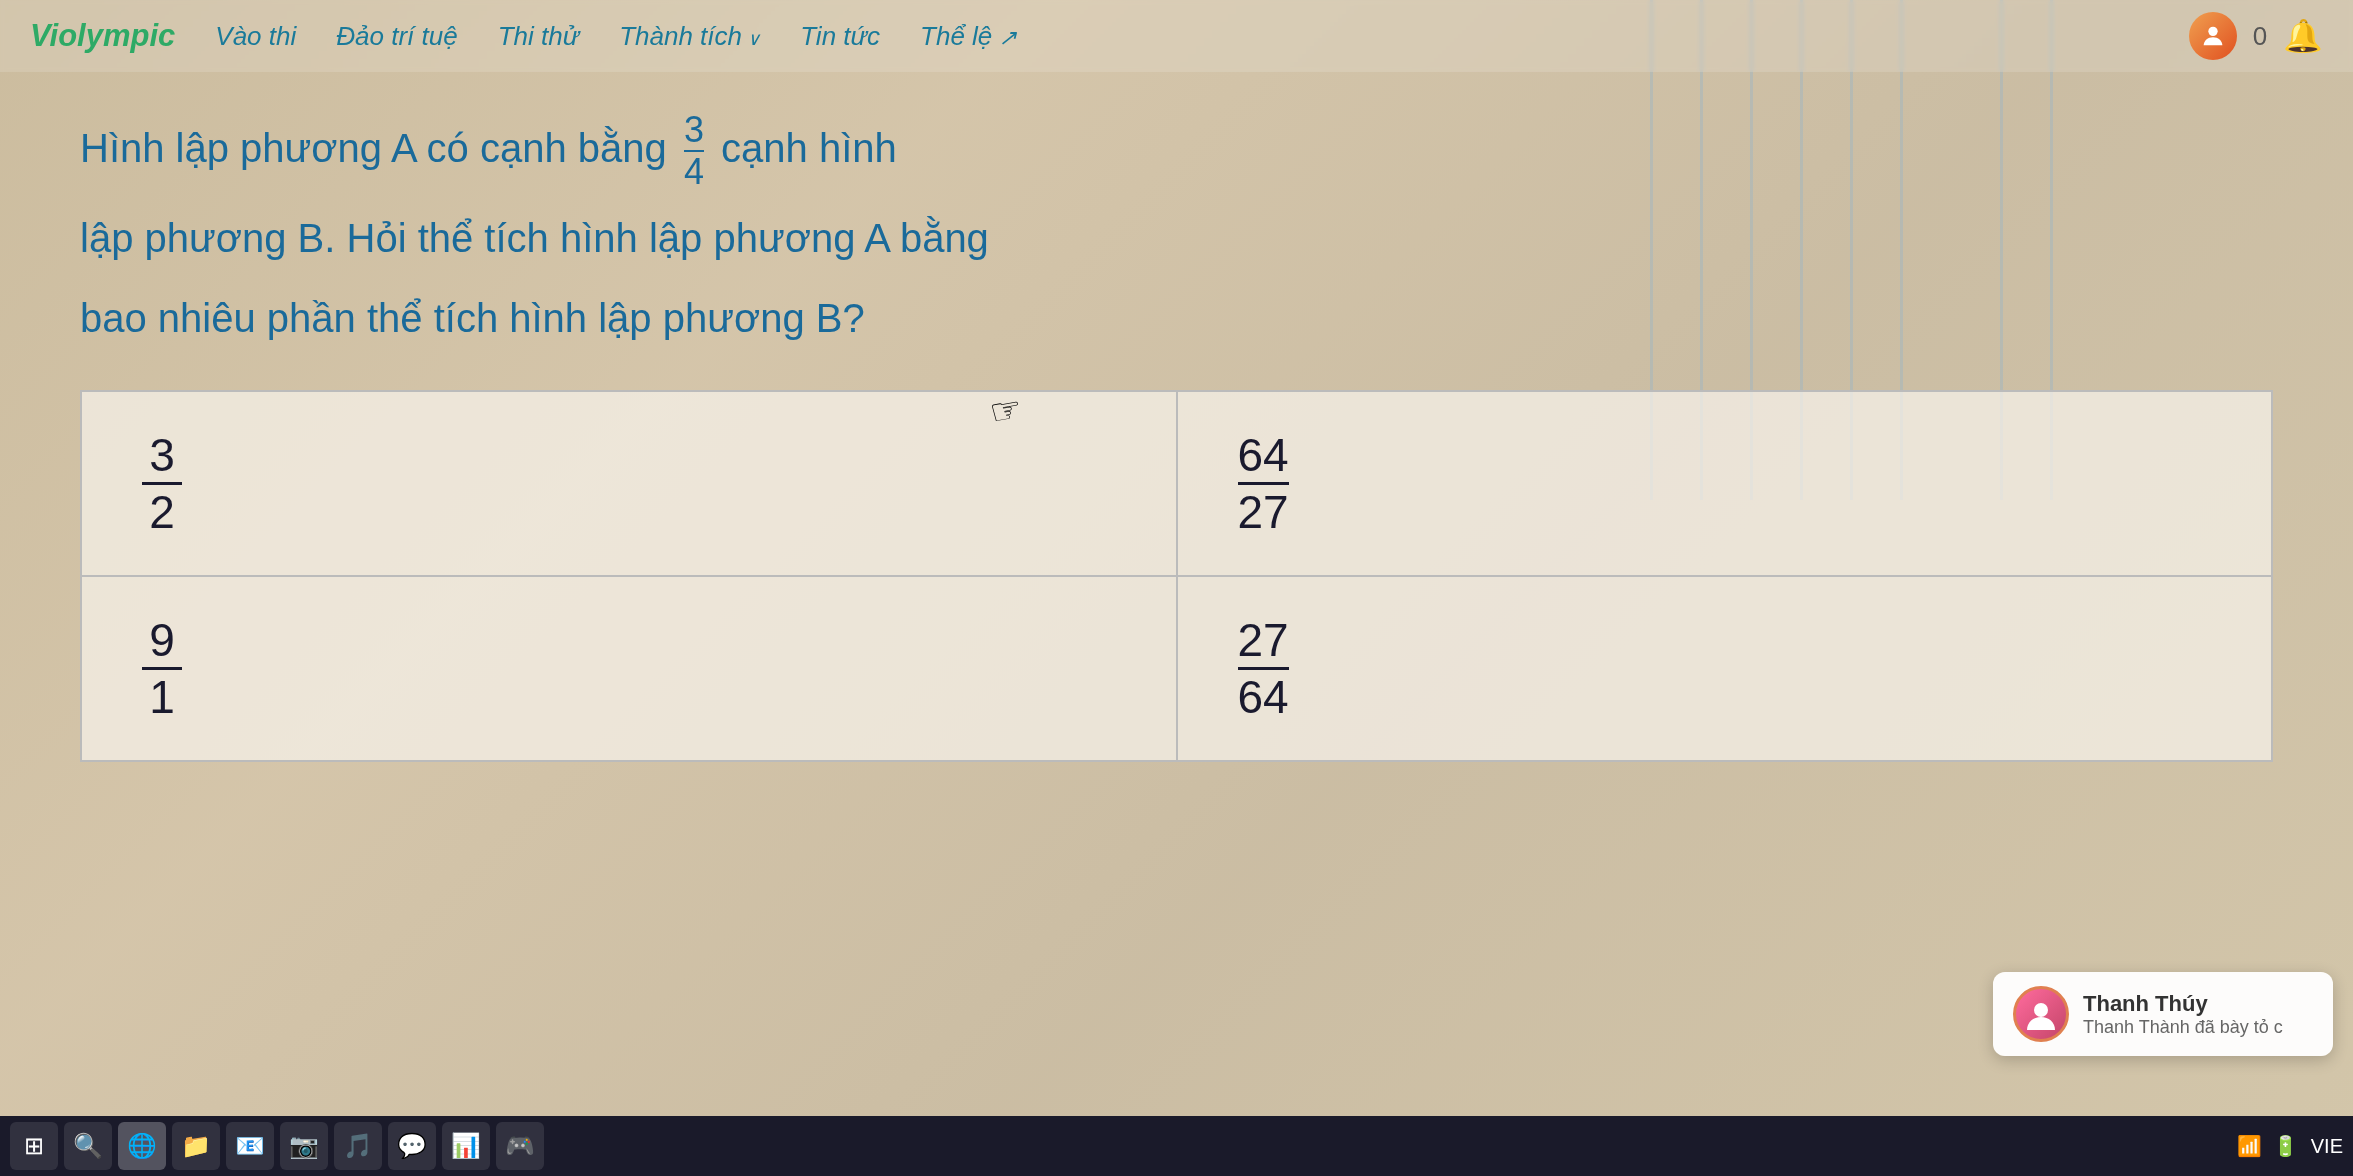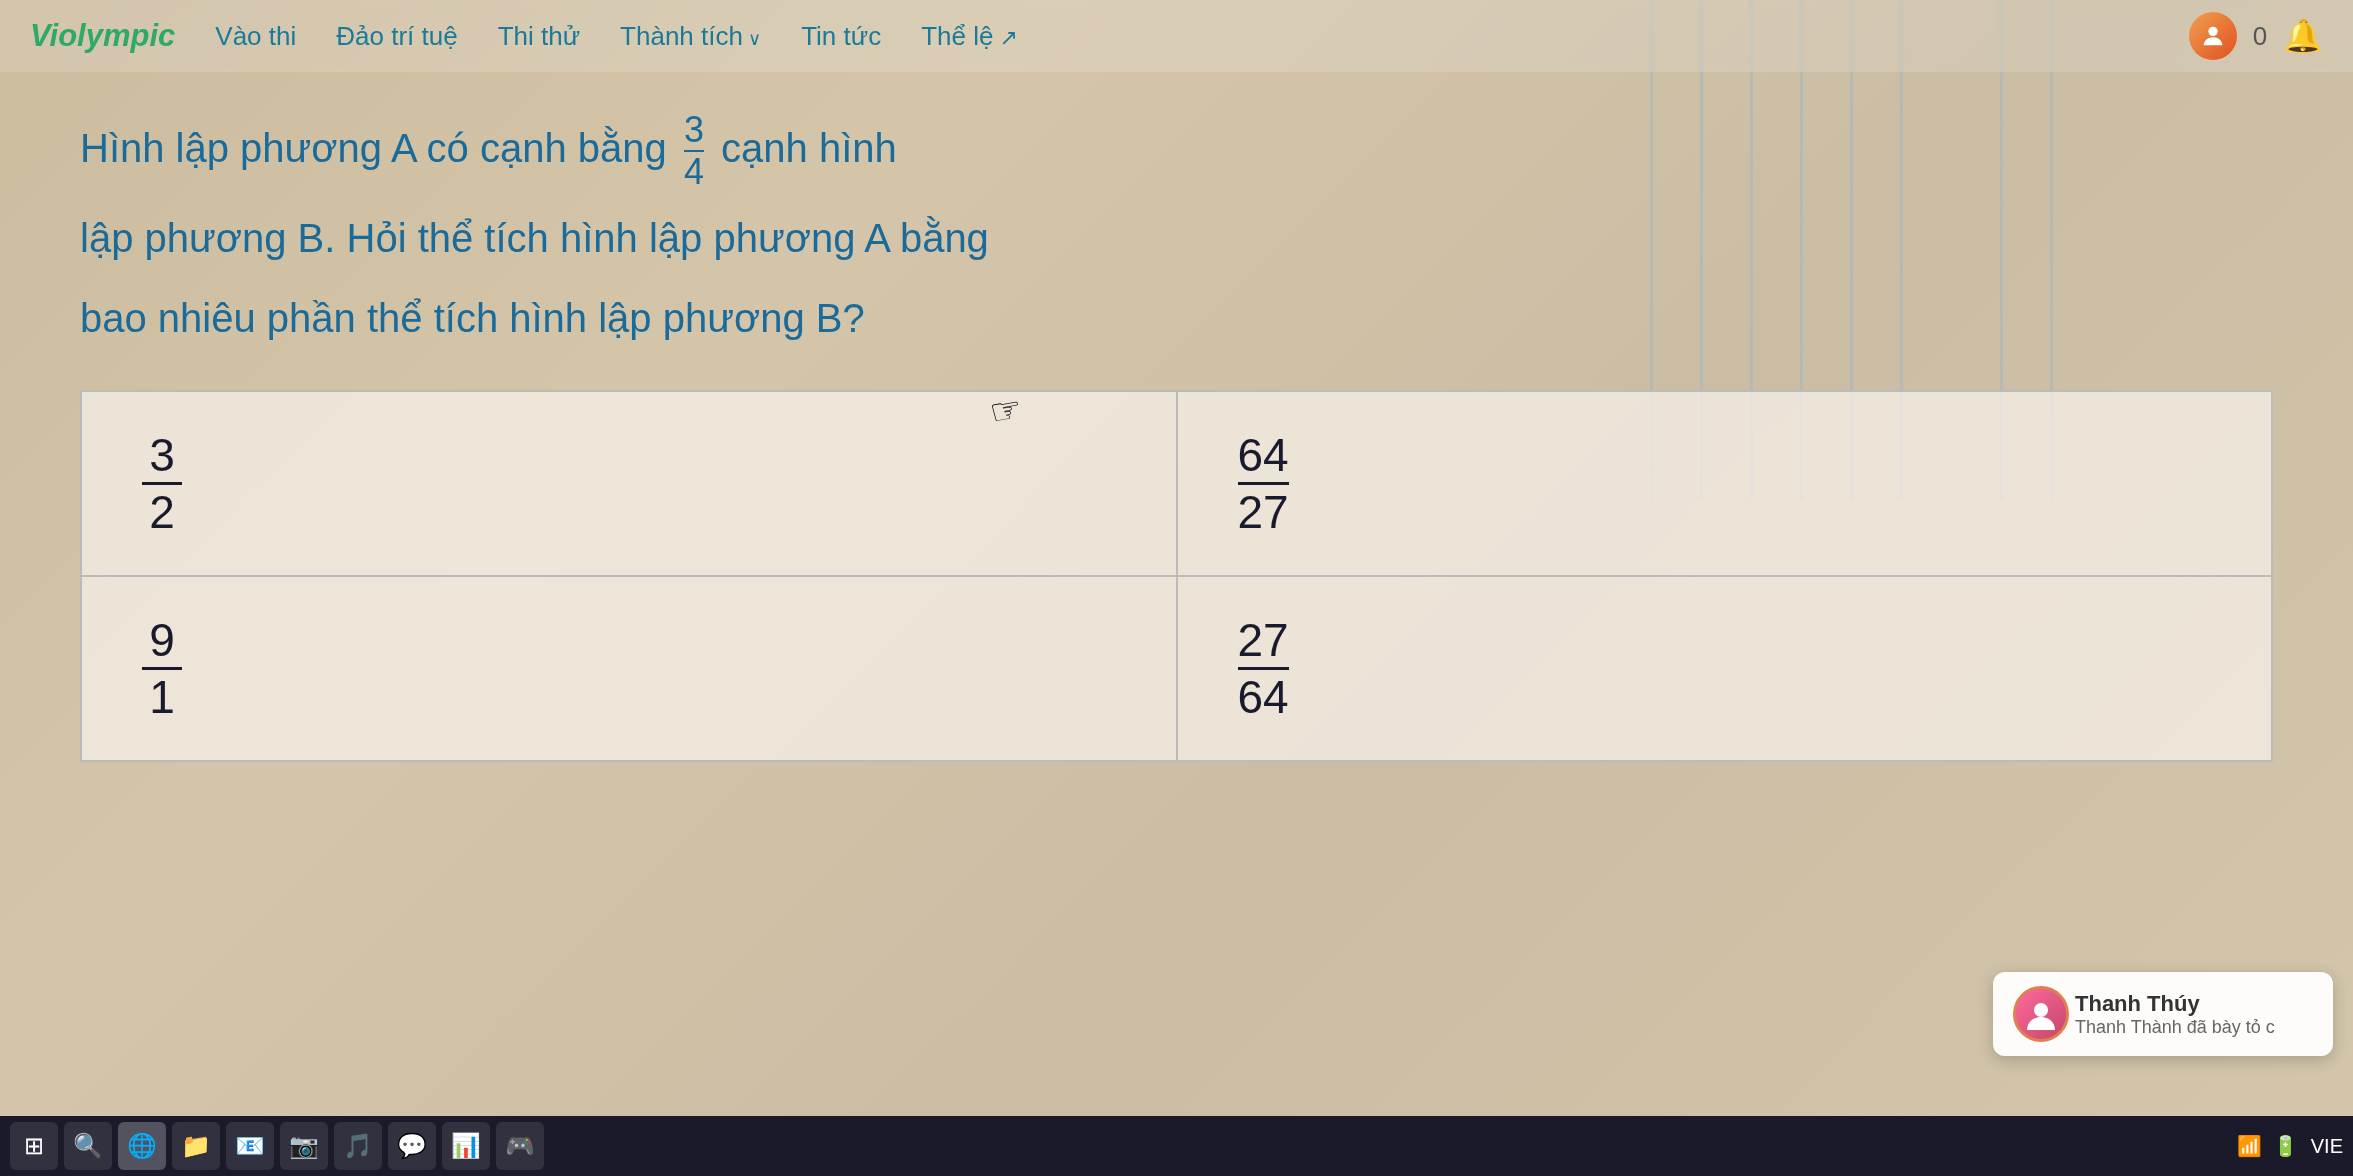--- a/index.html
+++ b/index.html
@@ -45,20 +45,21 @@
 
     .logo span {
       color: #2eaa66;
     }
 
     .nav-links {
       display: flex;
       gap: 40px;
       align-items: flex-start;
       flex: 1;
+      font-style: italic;
     }
 
     .nav-item {
       font-size: 26px;
       color: #1a7a9a;
       cursor: pointer;
       white-space: nowrap;
       text-decoration: none;
     }
 
@@ -191,21 +192,21 @@
     
     .chat-notification {
       position: fixed;
       bottom: 120px;
       right: 20px;
       background: rgba(255,255,255,0.95);
       border-radius: 12px;
       padding: 14px 20px;
       display: flex;
       align-items: center;
-      gap: 6px;
+      gap: 14px;
       box-shadow: 0 4px 16px rgba(0,0,0,0.2);
       z-index: 100;
       min-width: 340px;
     }
 
     .chat-avatar {
       width: 56px;
       height: 56px;
       border-radius: 50%;
       background: linear-gradient(135deg, #ff6b9d, #c44569);

